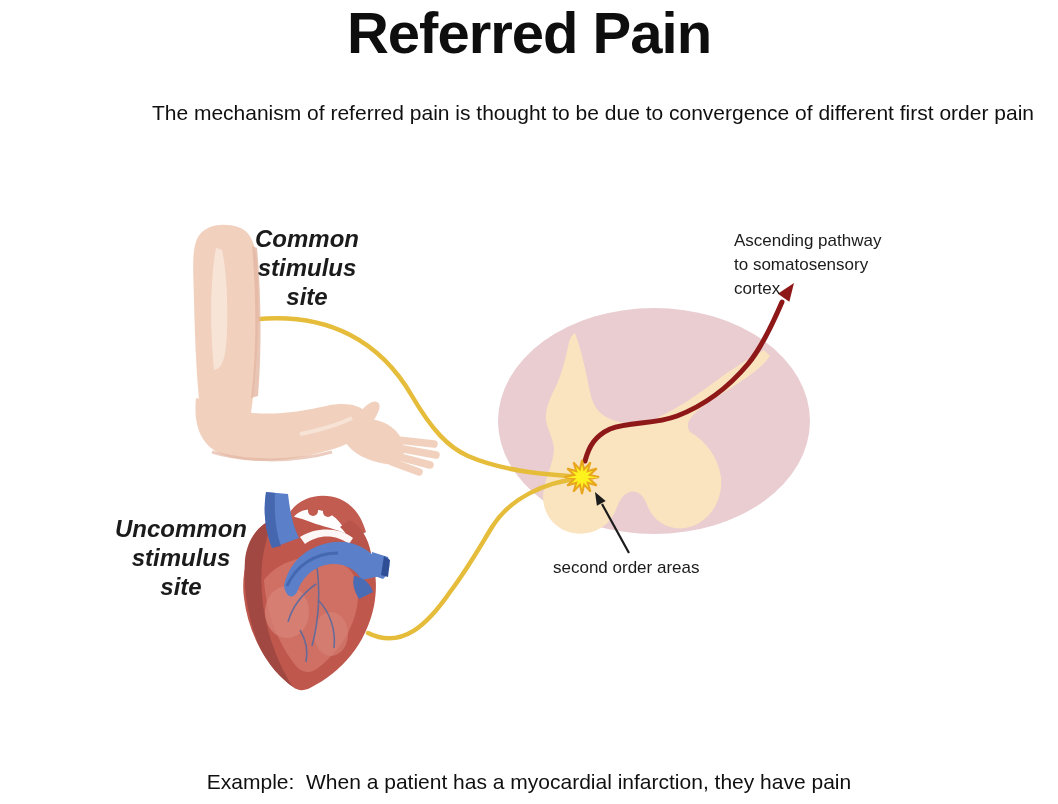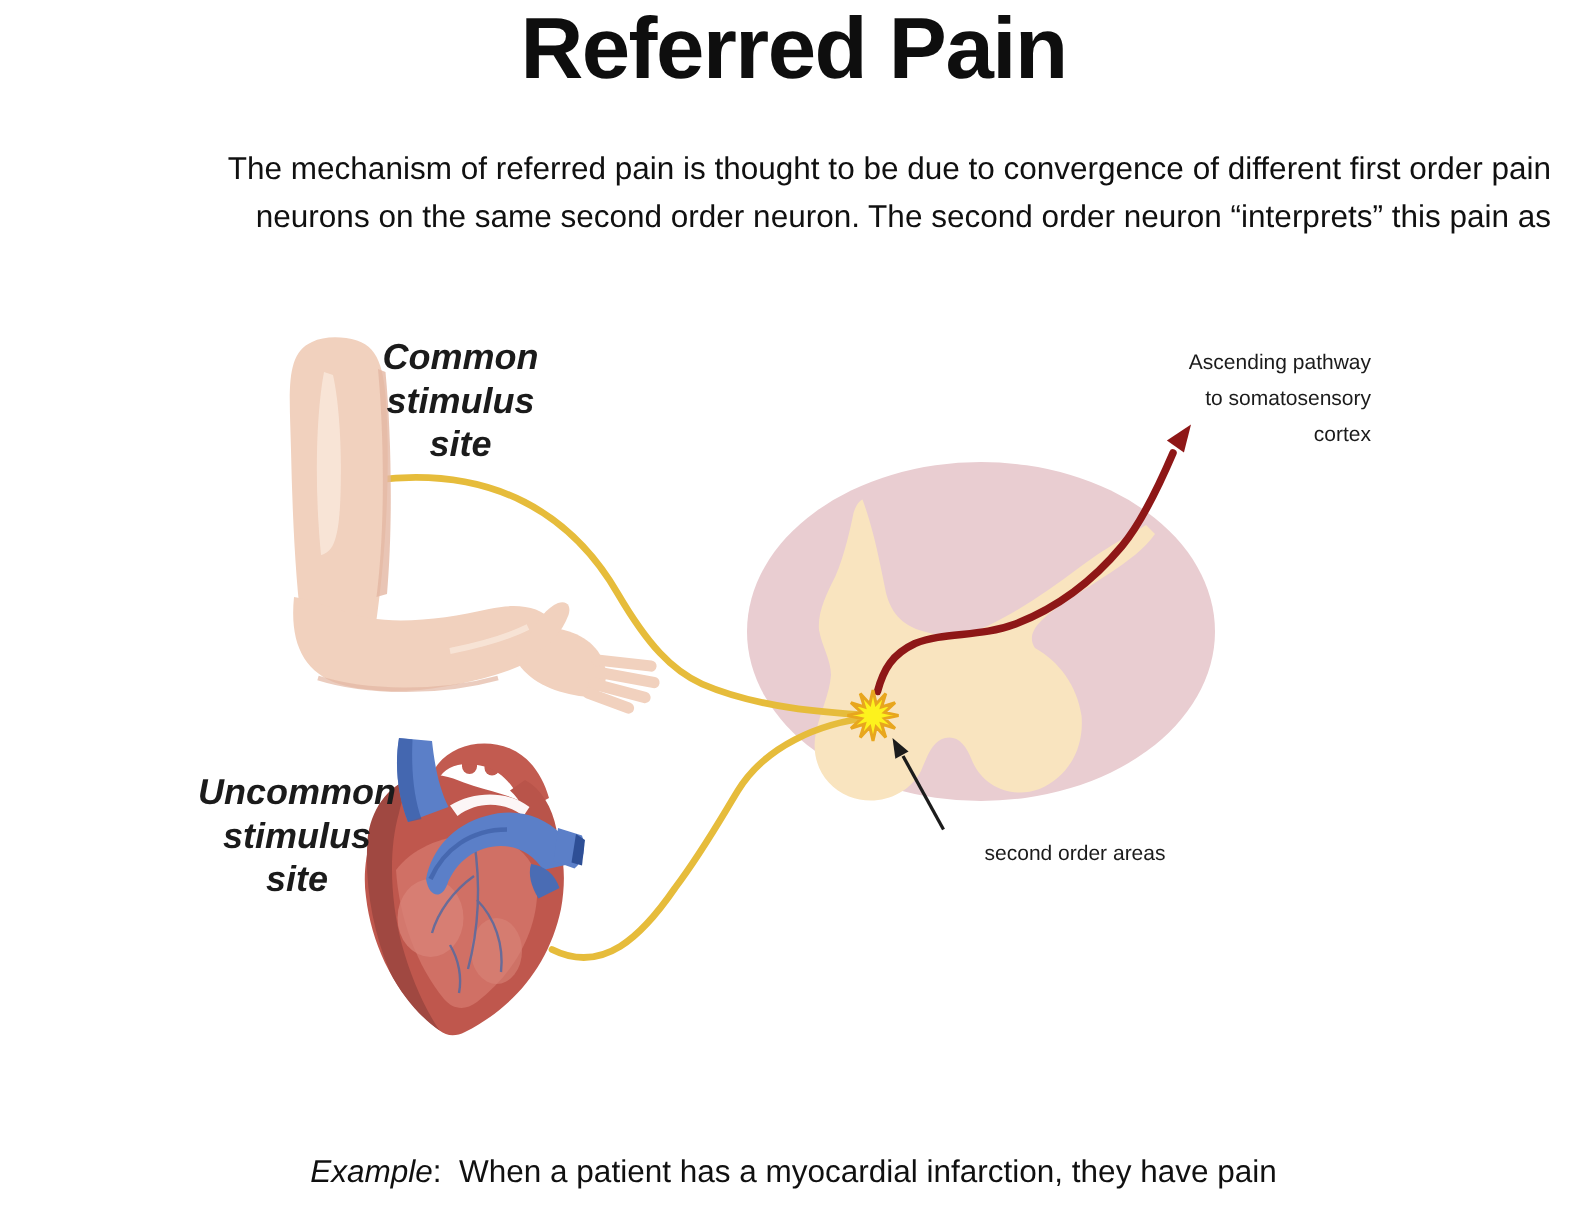--- a/index.html
+++ b/index.html
@@ -22,35 +22,35 @@
     position:absolute;left:24px;right:24px;top:97px;
     text-align:right;
     font-size:21px;line-height:32px;font-weight:400;color:#101010;
   }
   .site-label{
     position:absolute;text-align:center;
     font-size:24px;line-height:29px;
     font-weight:700;font-style:italic;color:#1b1b1b;
   }
   .site-label.common{left:237px;top:224px;width:140px;}
-  .site-label.uncommon{left:128px;top:514px;width:140px;}
+  .site-label.uncommon{left:111px;top:514px;width:140px;}
   .small-label{
-    position:absolute;text-align:right;
-    font-size:14px;line-height:24px;font-weight:400;color:#1b1b1b;
+    position:absolute;text-align:left;
+    font-size:17px;line-height:24px;font-weight:400;color:#1b1b1b;
   }
   .small-label.ascending{left:734px;top:229px;width:180px;}
   .small-label.first-order{left:388px;top:476px;width:120px;}
   .small-label.convergence{left:553px;top:556px;width:224px;}
   .example{
     position:absolute;left:0;right:0;top:699px;
     text-align:center;
     font-size:21px;line-height:33px;color:#101010;
     white-space:pre-wrap;
   }
-  .example .ex-label{font-style:italic;}
+  .example .ex-label{}
 </style>
 </head>
 <body>
 
 <div class="canvas">
 
   <svg class="diagram-svg" viewBox="0 0 1058 804" aria-hidden="true">
 
     <g>
       <ellipse cx="654" cy="421" rx="156" ry="113" fill="#e9cdd1"></ellipse>
@@ -120,21 +120,20 @@
     <g>
       <line x1="629" y1="553" x2="602" y2="504" stroke="#1c1c1c" stroke-width="2.2"></line>
       <polygon points="595,492 605.7,501.0 596.9,505.8" fill="#1c1c1c"></polygon>
     </g>
   </svg>
 
   <h1 class="page-title">Referred Pain</h1>
 
   <div class="intro">
     <div>The mechanism of referred pain is thought to be due to convergence of different first order pain</div>
-    <div>neurons on the same second order neuron. The second order neuron “interprets” this pain as</div>
   </div>
 
   <div class="site-label common">
     <div>Common</div>
     <div>stimulus</div>
     <div>site</div>
   </div>
 
   <div class="small-label ascending">
     <div>Ascending pathway</div>

